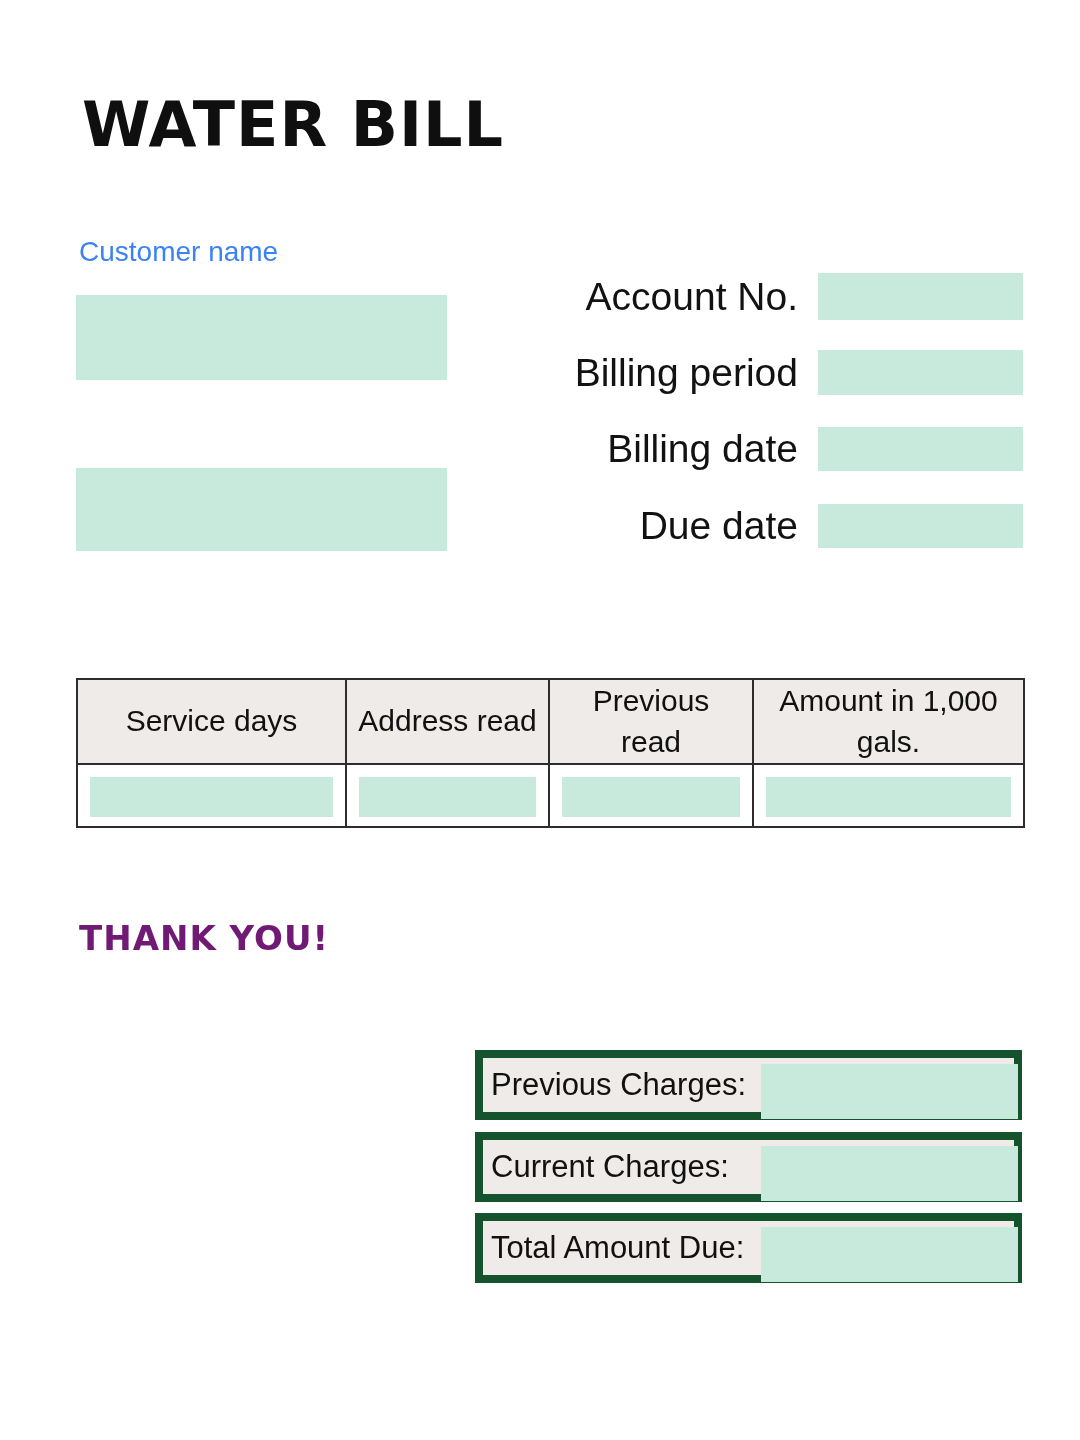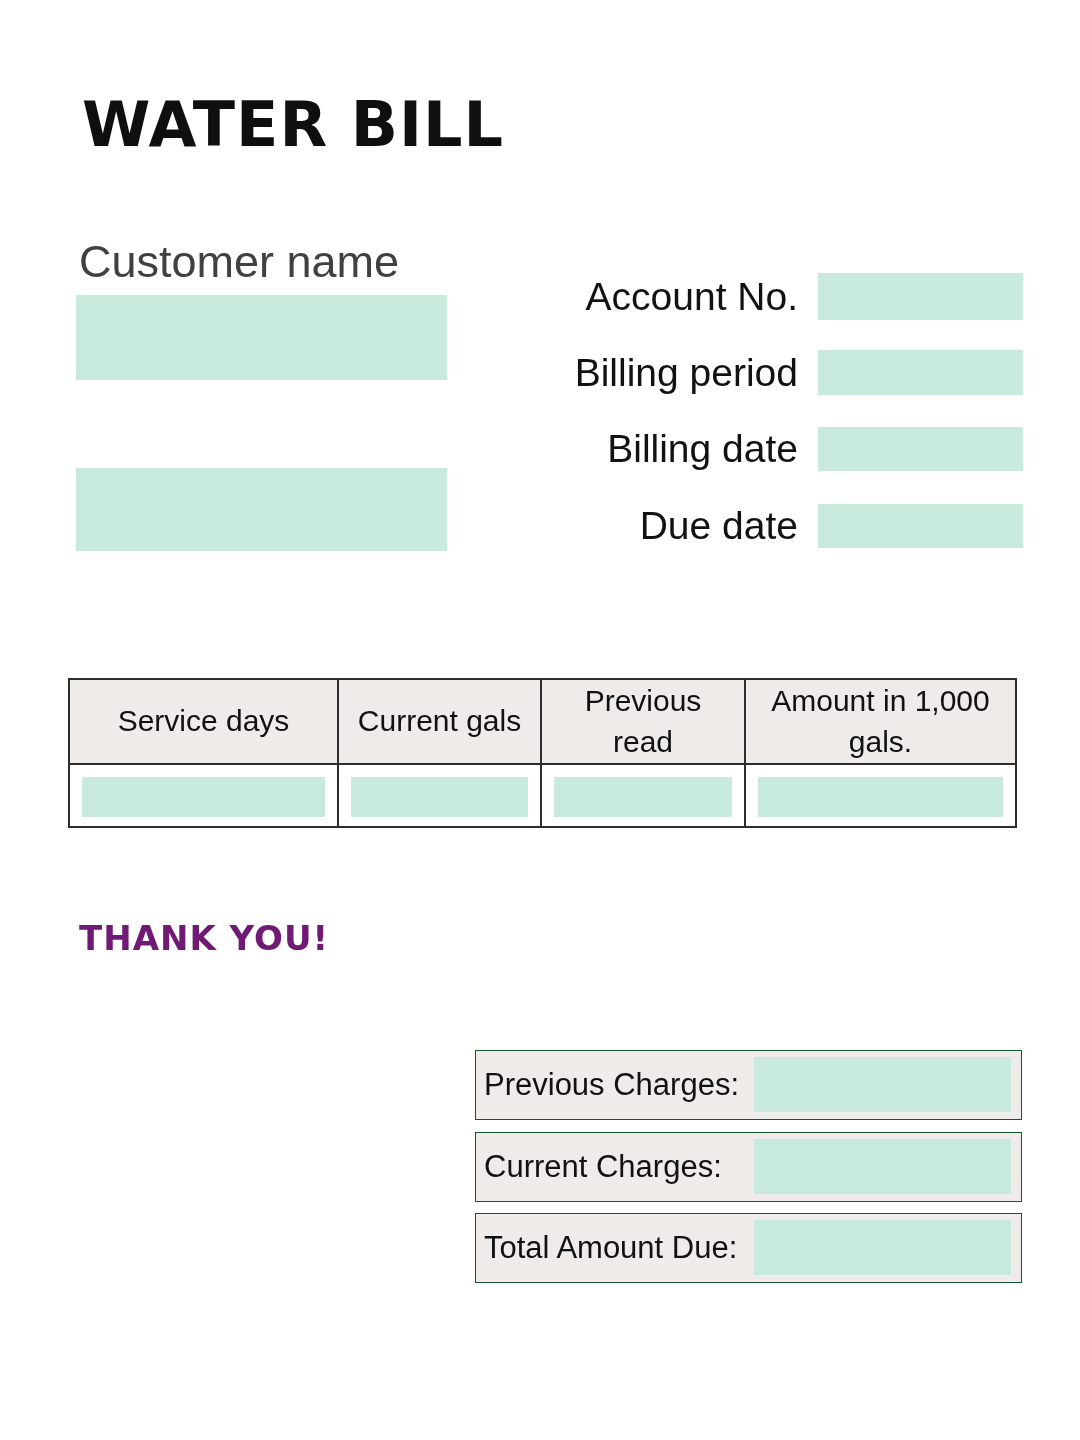--- a/index.html
+++ b/index.html
@@ -11,63 +11,63 @@
   }
   .abs { position:absolute; }
 
   .page-title {
     left:82px; top:66px;
     font-family:"DejaVu Sans", sans-serif;
     font-weight:bold; font-size:62px; letter-spacing:1px; color:#0f0f0f;
     line-height:1.0;
   }
 
-  .big-label { font-size:45px; color:#404040; line-height:1.2; }
+  .big-label { font-size:28px; color:#3b82f6; line-height:1.2; }
   .customer-name-label { left:79px; top:207px; }
   .service-address-label { left:79px; top:379px; }
 
   .mint { background:var(--mint); }
   .customer-name-field { left:76px; top:267px; width:371px; height:85px; }
   .service-address-field { left:76px; top:440px; width:371px; height:83px; }
 
   .acct-label {
     left:520px; width:278px; text-align:right;
     font-size:39px; color:#121212;
     display:flex; align-items:center; justify-content:flex-end;
   }
   .acct-label.bold { font-weight:normal; }
   .acct-box { left:818px; width:205px; }
   .r1 { top:245px; height:47px; }
   .r2 { top:322px; height:45px; }
   .r3 { top:399px; height:44px; }
   .r4 { top:476px; height:44px; }
 
   table.usage-table {
-    position:absolute; left:68px; top:650px; width:947px;
+    position:absolute; left:76px; top:650px; width:947px;
     border-collapse:collapse; table-layout:fixed;
   }
   .usage-table th, .usage-table td { border:2px solid #2d2d2d; }
   .usage-table th {
     background:var(--panel); font-weight:normal; font-size:30px;
     height:85px; text-align:center; vertical-align:middle;
     line-height:1.35; padding:0 10px; color:#111;
   }
   .usage-table td { height:61px; background:#fff; vertical-align:top; padding:0; }
   .mint-cell { margin:12px 12px 9px 12px; height:40px; background:var(--mint); }
 
   .thank-you {
     left:79px; top:893px;
     font-family:"DejaVu Sans", sans-serif;
     font-weight:bold; font-size:34px; letter-spacing:1px; color:#701a75;
     line-height:1.0;
   }
 
   .charge-row {
     left:475px; width:547px; height:70px;
-    background:var(--panel); border:1px solid #14532d;
+    background:var(--panel); border:8px solid #14532d;
   }
   .c1 { top:1022px; } .c2 { top:1104px; } .c3 { top:1185px; }
   .charge-label {
     position:absolute; left:8px; top:0; height:100%;
     display:flex; align-items:center; font-size:31px; color:#111;
   }
   .charge-value {
     position:absolute; left:278px; top:6px; width:257px; height:55px;
     background:var(--mint);
   }
@@ -99,21 +99,21 @@
   <table class="usage-table">
     <colgroup>
       <col style="width:269px">
         <col style="width:203px">
         <col style="width:204px">
         <col style="width:271px">
     </colgroup>
     <thead>
       <tr>
         <th>Service days</th>
-        <th>Current gals</th>
+        <th>Address read</th>
         <th>Previous read</th>
         <th>Amount in 1,000 gals.</th>
       </tr>
     </thead>
     <tbody>
       <tr>
         <td>
             <div class="mint-cell"></div>
           </td>
         <td>

